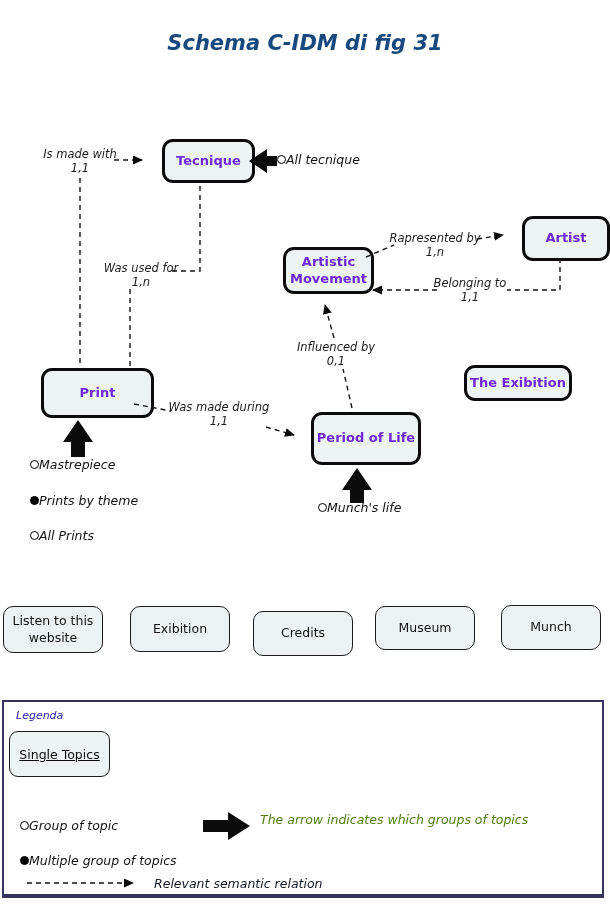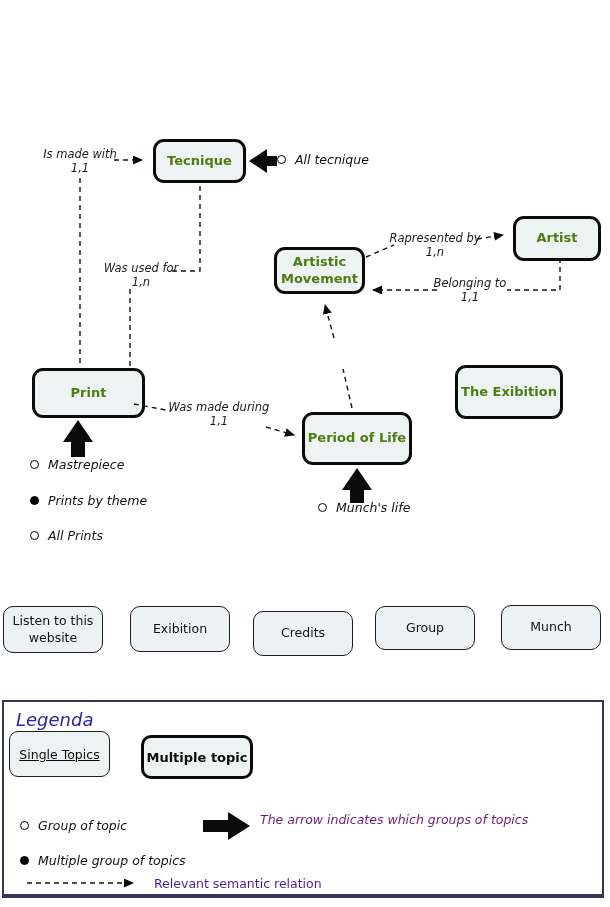--- a/index.html
+++ b/index.html
@@ -9,73 +9,78 @@
     --box-fill:#edf2f3;
   }
   html,body{margin:0;padding:0;background:#fff;}
   .page{position:relative;width:610px;height:907px;background:#fff;
         font-family:"DejaVu Sans","Liberation Sans",sans-serif;overflow:hidden;}
   .title{position:absolute;top:31px;left:0;width:100%;margin:0;text-align:center;
          font-size:21px;font-weight:bold;font-style:italic;color:var(--title-blue);}
   .overlay{position:absolute;left:0;top:0;pointer-events:none;z-index:6;}
   .node{position:absolute;box-sizing:border-box;border:3px solid #0b0b0b;border-radius:11px;
         background:var(--box-fill);display:flex;align-items:center;justify-content:center;
-        text-align:center;font-weight:bold;font-size:13px;color:#4d7c0f;line-height:1.3;z-index:3;}
+        text-align:center;font-weight:bold;font-size:13px;color:#6d28d9;line-height:1.3;z-index:3;margin-left:9px;}
   .rel{position:absolute;text-align:center;font-style:italic;font-size:11.5px;color:#1a1a1a;
        line-height:1.22;z-index:4;}
-  .group{position:absolute;display:flex;align-items:center;gap:9px;font-style:italic;
+  .group{position:absolute;display:flex;align-items:center;font-style:italic;
          font-size:12.5px;color:#111;z-index:4;}
   .dot{width:7px;height:7px;border-radius:50%;border:1.7px solid #000;background:#fff;flex:none;}
   .dot.filled{background:#000;}
   .btn{position:absolute;box-sizing:border-box;border:1.6px solid #1c1c1c;border-radius:10px;
        background:#ecf2f3;display:flex;align-items:center;justify-content:center;text-align:center;
        font-size:12.5px;color:#111;line-height:1.3;padding:2px 4px;z-index:3;}
   .legend{position:absolute;left:2px;top:700px;width:602px;height:198px;box-sizing:border-box;
           border:2px solid var(--legend-border);border-bottom-width:4px;background:#fff;z-index:2;}
-  .legend-title{position:absolute;left:12px;top:7px;font-style:italic;font-size:18px;
+  .legend-title{position:absolute;left:12px;top:7px;font-style:italic;font-size:11px;
                 color:var(--legend-title-blue);}
   .lbox{position:absolute;box-sizing:border-box;display:flex;align-items:center;justify-content:center;
         text-align:center;background:var(--box-fill);color:#0b0b0b;}
   .lbox.single{left:5px;top:29px;width:101px;height:46px;border:1.6px solid #1c1c1c;
                border-radius:9px;font-size:12.5px;text-decoration:underline;}
   .lbox.multi{left:137px;top:33px;width:112px;height:44px;border:3px solid #0b0b0b;
               border-radius:10px;font-size:13px;font-weight:bold;}
   .legend .group{z-index:4;margin-top:19px;}
-  .note{position:absolute;left:256px;top:110px;font-style:italic;font-size:12.5px;color:#701a75;
+  .note{position:absolute;left:256px;top:110px;font-style:italic;font-size:12.5px;color:#4d7c0f;
         line-height:15px;}
-  .dashed-note{position:absolute;left:150px;top:174px;font-size:12.5px;color:#4c1d95;}
+  .dashed-note{position:absolute;left:150px;top:174px;font-style:italic;font-size:12.5px;color:#0f172a;}
 </style>
 </head>
 <body>
 
 <div class="page">
 
+  <h1 class="title">Schema C-IDM di fig 31</h1>
 
   <div class="node" style="left:153px;top:139px;width:93px;height:44px">Tecnique</div>
   <div class="node" style="left:513px;top:216px;width:88px;height:45px">Artist</div>
   <div class="node" style="left:274px;top:247px;width:91px;height:47px">Artistic Movement</div>
   <div class="node" style="left:32px;top:368px;width:113px;height:50px">Print</div>
-  <div class="node" style="left:455px;top:365px;width:108px;height:54px">The Exibition</div>
+  <div class="node" style="left:455px;top:365px;width:108px;height:36px">The Exibition</div>
   <div class="node" style="left:302px;top:412px;width:110px;height:53px">Period of Life</div>
 
   <div class="rel" style="left:30px;top:147px;width:100px">
     <div>Is made with</div>
     <div>1,1</div>
   </div>
   <div class="rel" style="left:91px;top:261px;width:100px">
     <div>Was used for</div>
     <div>1,n</div>
   </div>
   <div class="rel" style="left:385px;top:231px;width:100px">
     <div>Rapresented by</div>
     <div>1,n</div>
   </div>
   <div class="rel" style="left:420px;top:276px;width:100px">
     <div>Belonging to</div>
     <div>1,1</div>
+  </div>
+  <div class="rel" style="left:286px;top:340px;width:100px">
+    <div>Influenced by</div>
+    <div>0,1</div>
   </div>
   <div class="rel" style="left:159px;top:400px;width:120px">
     <div>Was made during</div>
     <div>1,1</div>
   </div>
 
   <div class="group" style="left:277px;top:152px">
     <span class="dot"></span>
     <span>All tecnique</span>
   </div>
@@ -92,27 +97,26 @@
     <span>All Prints</span>
   </div>
   <div class="group" style="left:318px;top:500px">
     <span class="dot"></span>
     <span>Munch's life</span>
   </div>
 
   <div class="btn" style="left:3px;top:606px;width:100px;height:47px">Listen to this website</div>
   <div class="btn" style="left:130px;top:606px;width:100px;height:46px">Exibition</div>
   <div class="btn" style="left:253px;top:611px;width:100px;height:45px">Credits</div>
-  <div class="btn" style="left:375px;top:606px;width:100px;height:44px">Group</div>
+  <div class="btn" style="left:375px;top:606px;width:100px;height:44px">Museum</div>
   <div class="btn" style="left:501px;top:605px;width:100px;height:45px">Munch</div>
 
   <div class="legend">
     <div class="legend-title">Legenda</div>
     <div class="lbox single">Single Topics</div>
-    <div class="lbox multi">Multiple topic</div>
     <div class="group" style="left:16px;top:97px">
       <span class="dot"></span>
       <span>Group of topic</span>
     </div>
     <div class="group" style="left:16px;top:132px">
       <span class="dot filled"></span>
       <span>Multiple group of topics</span>
     </div>
     <div class="note">
       <div>The arrow indicates which groups of topics</div>

